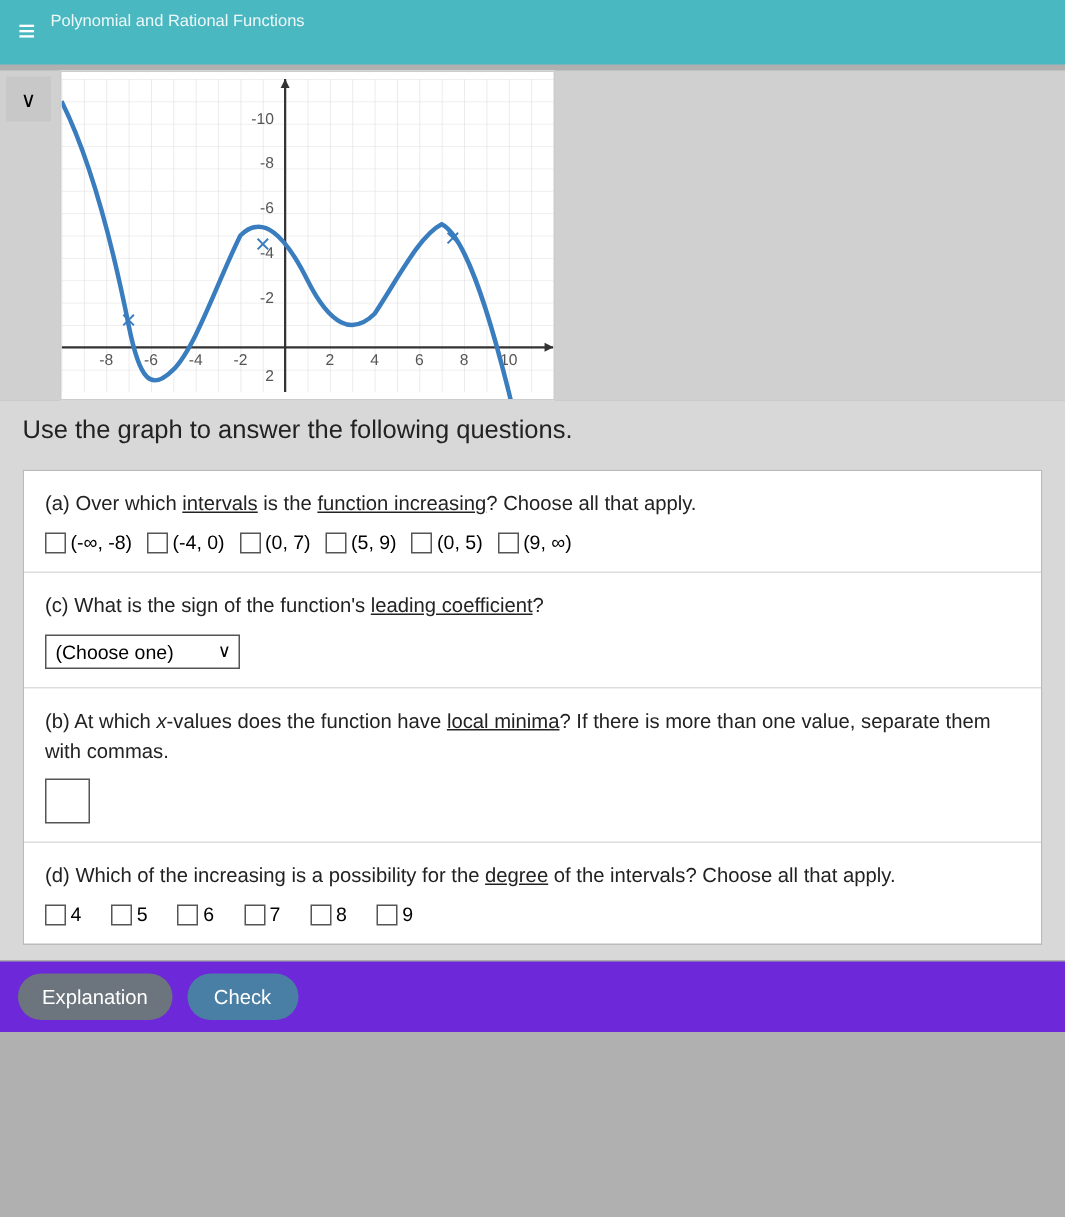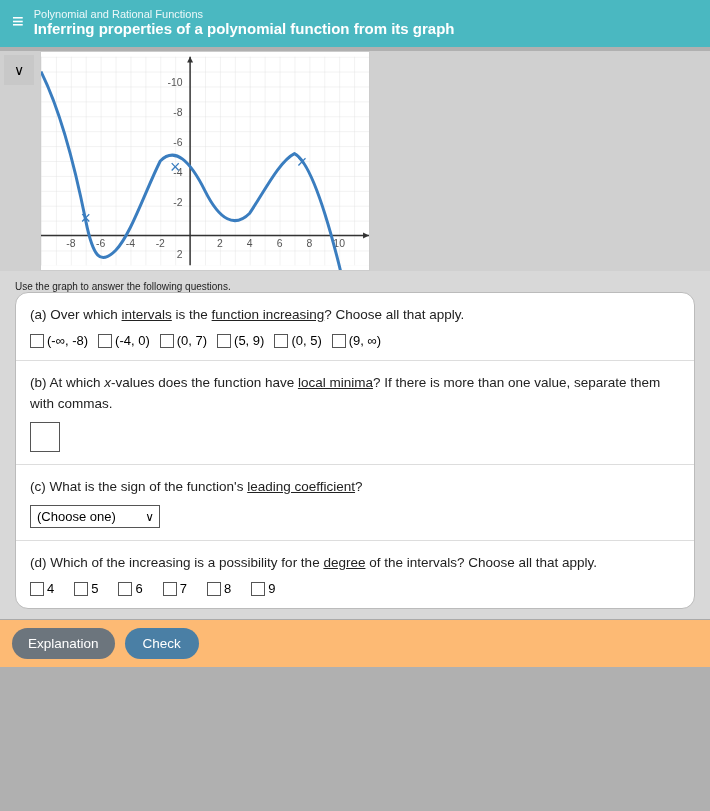--- a/index.html
+++ b/index.html
@@ -27,20 +27,21 @@
       flex-shrink: 0;
     }
     .header-text {
       display: flex;
       flex-direction: column;
     }
     .header-subtitle {
       color: white;
       font-size: 11px;
       opacity: 0.9;
+      text-align: center;
     }
     .header-title {
       color: white;
       font-size: 15px;
       font-weight: bold;
     }
 
     
     .graph-section {
       background: #d0d0d0;
@@ -82,30 +83,30 @@
       height: 100%;
     }
 
     
     .main-content {
       background: #d8d8d8;
       padding: 10px 15px 10px 15px;
     }
 
     .instruction-text {
-      font-size: 10px;
+      font-size: 17px;
       color: #222;
-      margin-bottom: 0;
+      margin-bottom: 16px;
     }
 
     
     .question-card {
       background: white;
       border: 1px solid #bbb;
-      border-radius: 13px;
+      border-radius: 0;
       overflow: hidden;
     }
 
     .question-section {
       padding: 12px 14px;
       border-bottom: 1px solid #ddd;
     }
     .question-section:last-child {
       border-bottom: none;
     }
@@ -184,21 +185,21 @@
     .degree-options {
       display: flex;
       flex-wrap: wrap;
       gap: 6px 20px;
       margin-top: 6px;
       font-size: 13px;
     }
 
     
     .bottom-bar {
-      background: #fdba74;
+      background: #6d28d9;
       padding: 8px 12px;
       display: flex;
       align-items: center;
       gap: 10px;
       border-top: 1px solid #aaa;
     }
 
     .btn-explanation {
       background: #6c757d;
       color: white;
@@ -225,21 +226,20 @@
       background: #b0b0b0;
     }
   </style>
 </head>
 <body>
 
 <div class="header">
   <span class="header-menu-icon">≡</span>
   <div class="header-text">
     <span class="header-subtitle">Polynomial and Rational Functions</span>
-    <span class="header-title">Inferring properties of a polynomial function from its graph</span>
   </div>
 </div>
 
 <div class="graph-section">
   <button class="graph-toggle">∨</button>
 
   <div class="graph-container">
     <svg class="graph-svg" viewBox="-10 -12 22 14" preserveAspectRatio="xMidYMid meet">
 
       <defs>
@@ -330,42 +330,42 @@
         </div>
         <div class="option-item">
           <span class="checkbox"></span>
           <span>(9, ∞)</span>
         </div>
       </div>
     </div>
 
     <div class="question-section">
       <div class="question-text">
-        <span>(b)</span>
-        <span> At which <i>x</i>-values does the function have </span><u>local minima</u><span>? If there is more than one value, separate them with commas.</span>
-      </div>
-      <div class="answer-input"></div>
-    </div>
-
-    <div class="question-section">
-      <div class="question-text">
         <span>(c)</span>
         <span> What is the sign of the function's </span><u>leading coefficient</u><span>?</span>
       </div>
       <div class="select-wrapper">
         <select class="select-dropdown">
           <option>(Choose one)</option>
           <option>Positive</option>
           <option>Negative</option>
         </select>
       </div>
     </div>
 
     <div class="question-section">
       <div class="question-text">
+        <span>(b)</span>
+        <span> At which <i>x</i>-values does the function have </span><u>local minima</u><span>? If there is more than one value, separate them with commas.</span>
+      </div>
+      <div class="answer-input"></div>
+    </div>
+
+    <div class="question-section">
+      <div class="question-text">
         <span>(d)</span>
         <span> Which of the increasing is a possibility for the </span><u>degree</u><span> of the intervals? Choose all that apply.</span>
       </div>
       <div class="degree-options">
         <div class="option-item">
           <span class="checkbox"></span>
           <span>4</span>
         </div>
         <div class="option-item">
           <span class="checkbox"></span>

